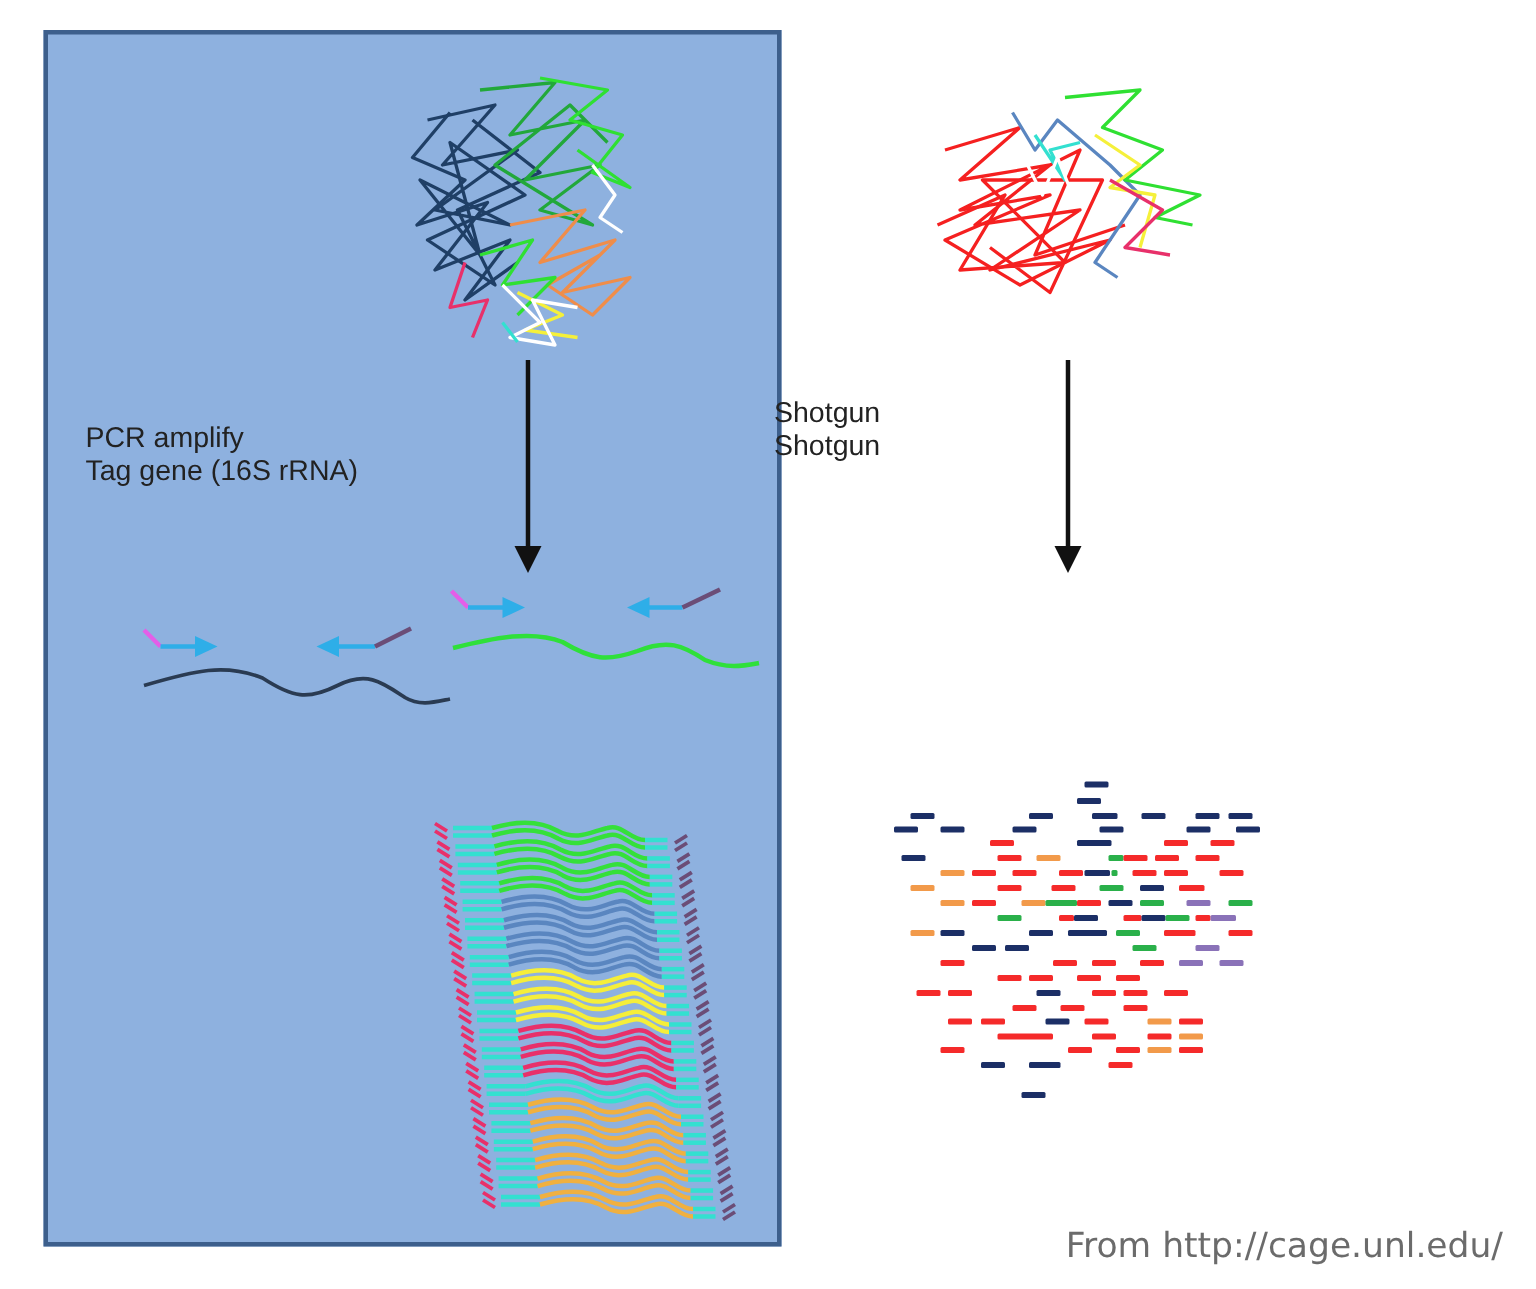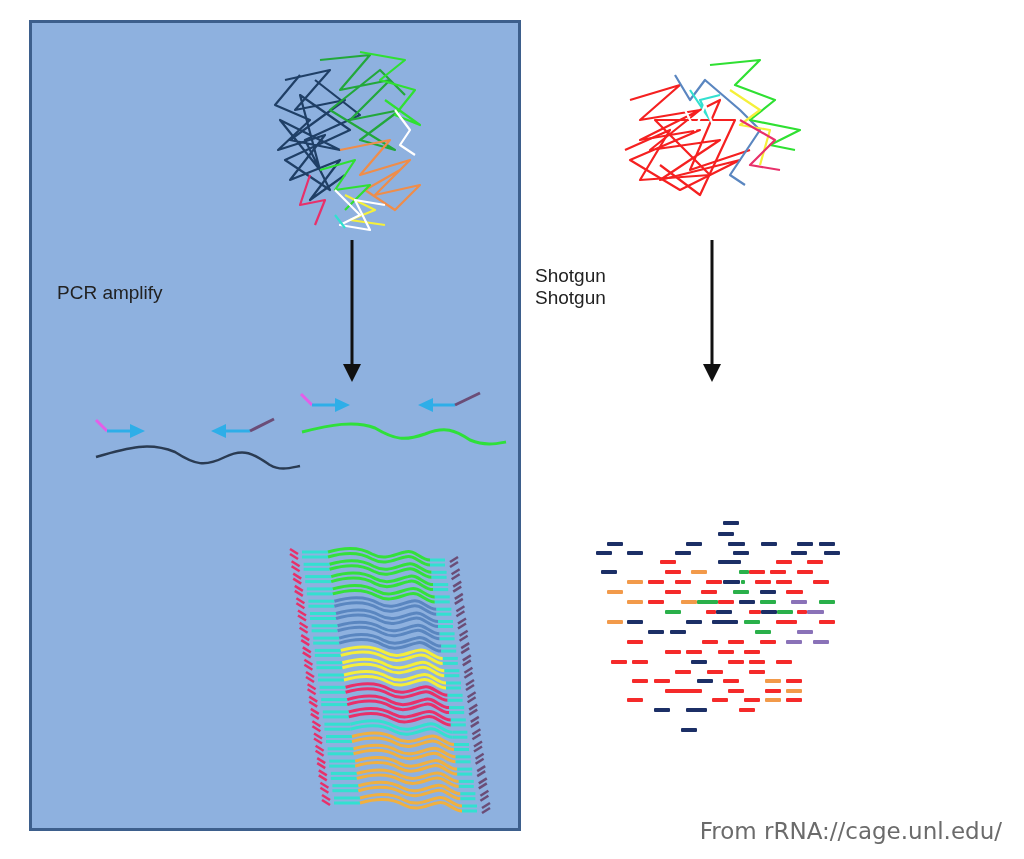--- a/index.html
+++ b/index.html
@@ -388,20 +388,21 @@
       <rect x="786" y="698" width="16" height="4" rx="1" fill="#f52a2a"></rect>
       <rect x="654" y="708" width="16" height="4" rx="1" fill="#1c2f66"></rect>
       <rect x="686" y="708" width="21" height="4" rx="1" fill="#1c2f66"></rect>
       <rect x="739" y="708" width="16" height="4" rx="1" fill="#f52a2a"></rect>
       <rect x="681" y="728" width="16" height="4" rx="1" fill="#1c2f66"></rect>
     </g>
 </svg>
 
 <div class="label" style="left:57px;top:282px;">
   <div>PCR amplify</div>
+  <div>Tag gene (16S rRNA)</div>
 </div>
 
-<div class="label" style="left:535px;top:265px;">
+<div class="label" style="left:516px;top:265px;">
   <div>Shotgun</div>
   <div>Shotgun</div>
 </div>
 
-<div class="credit">From rRNA://cage.unl.edu/</div>
+<div class="credit">From http://cage.unl.edu/</div>
 
 </body></html>

